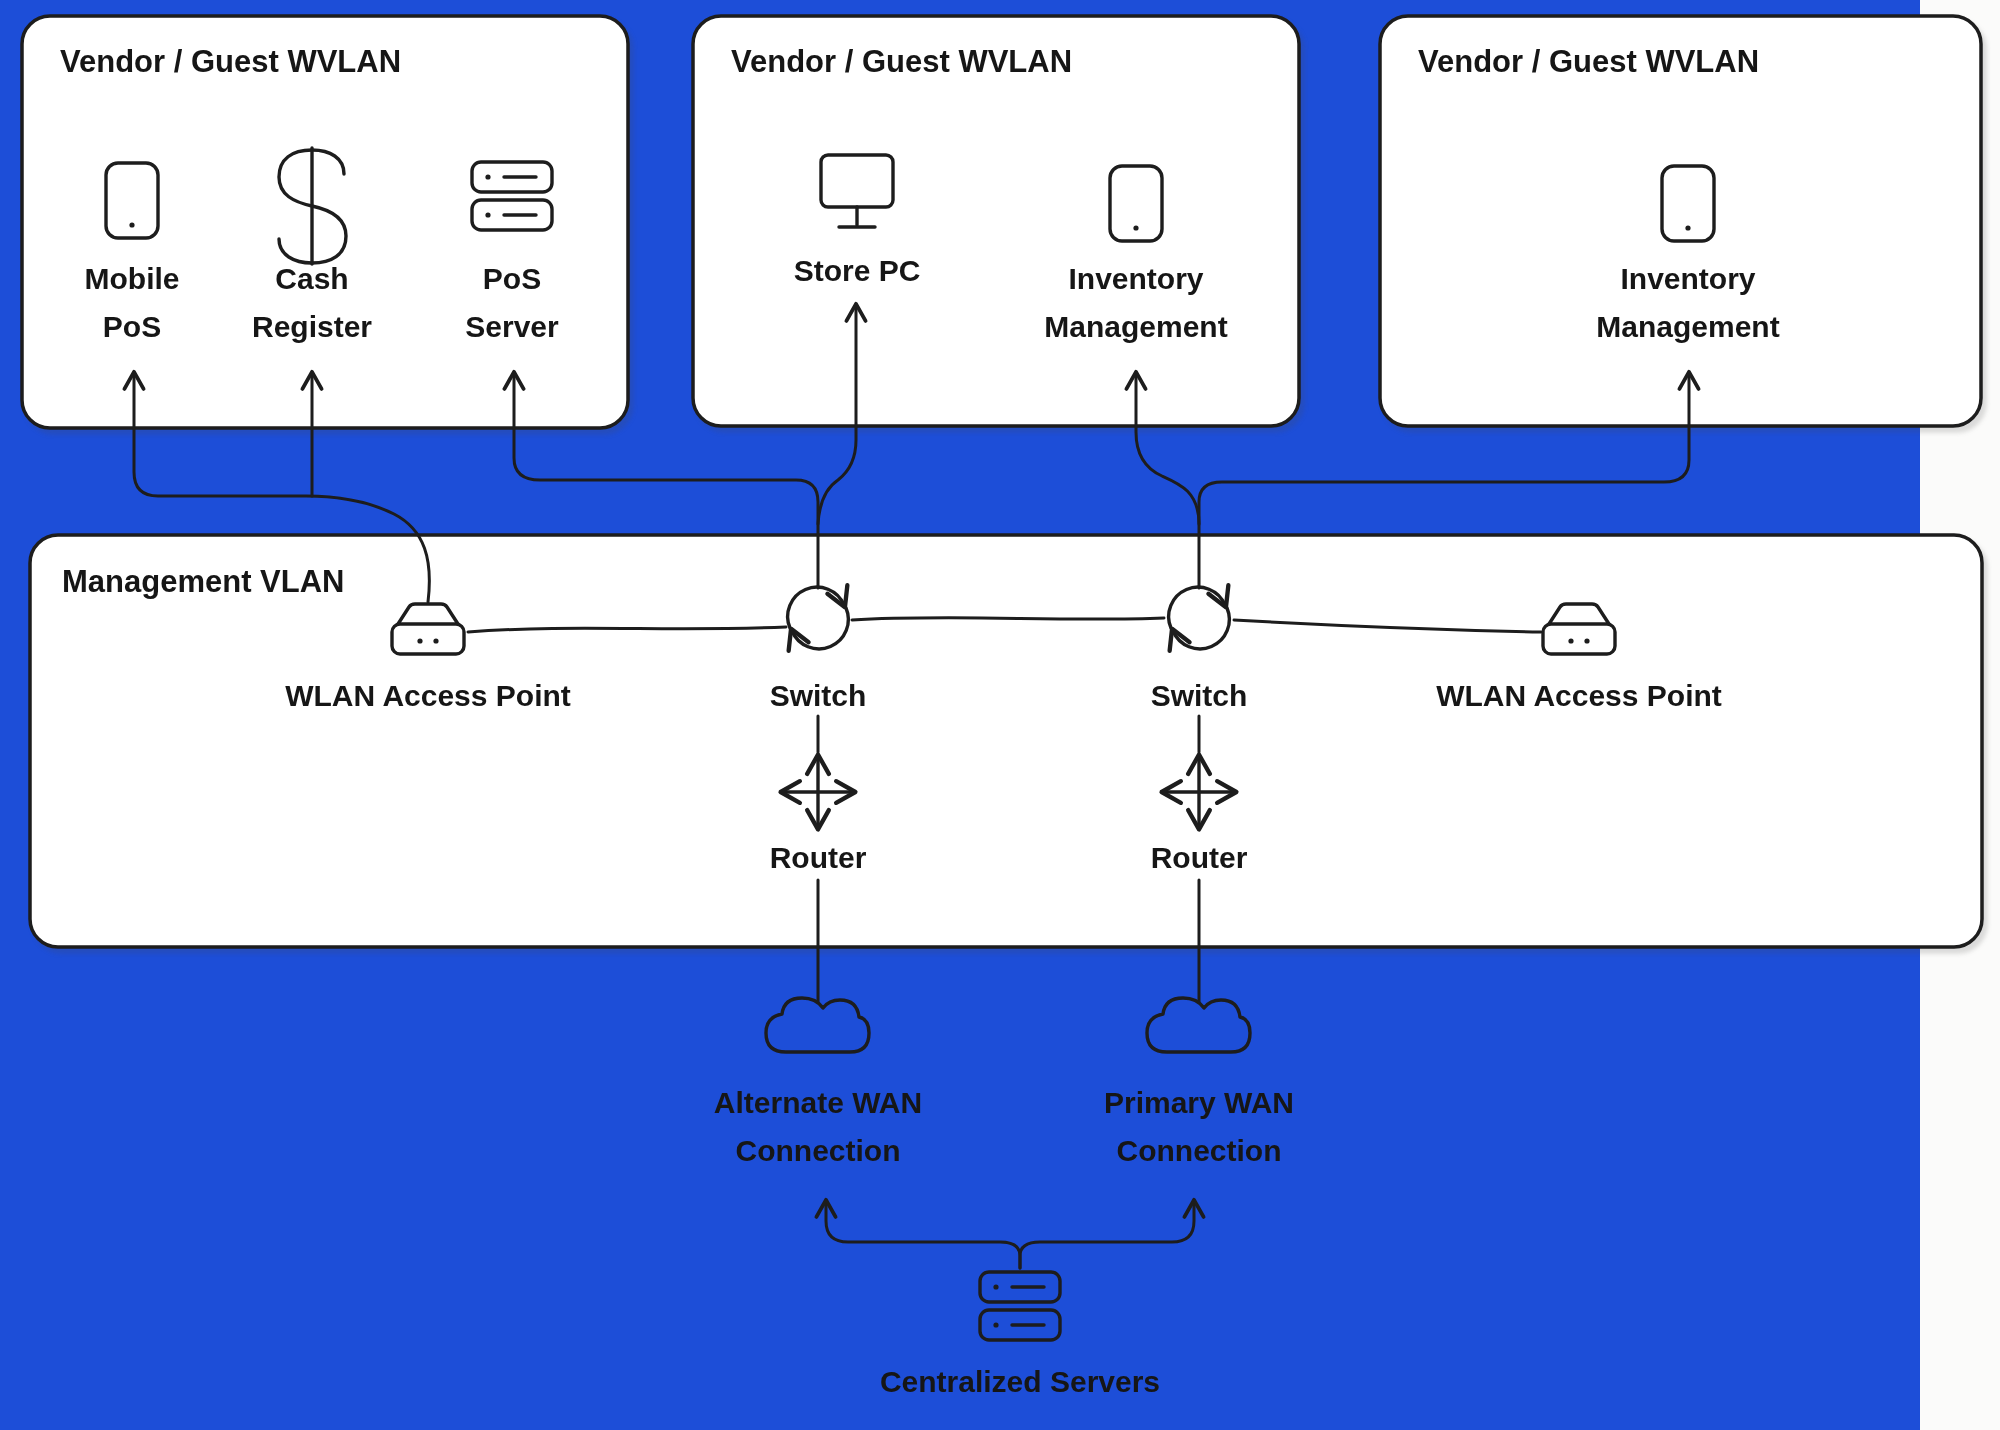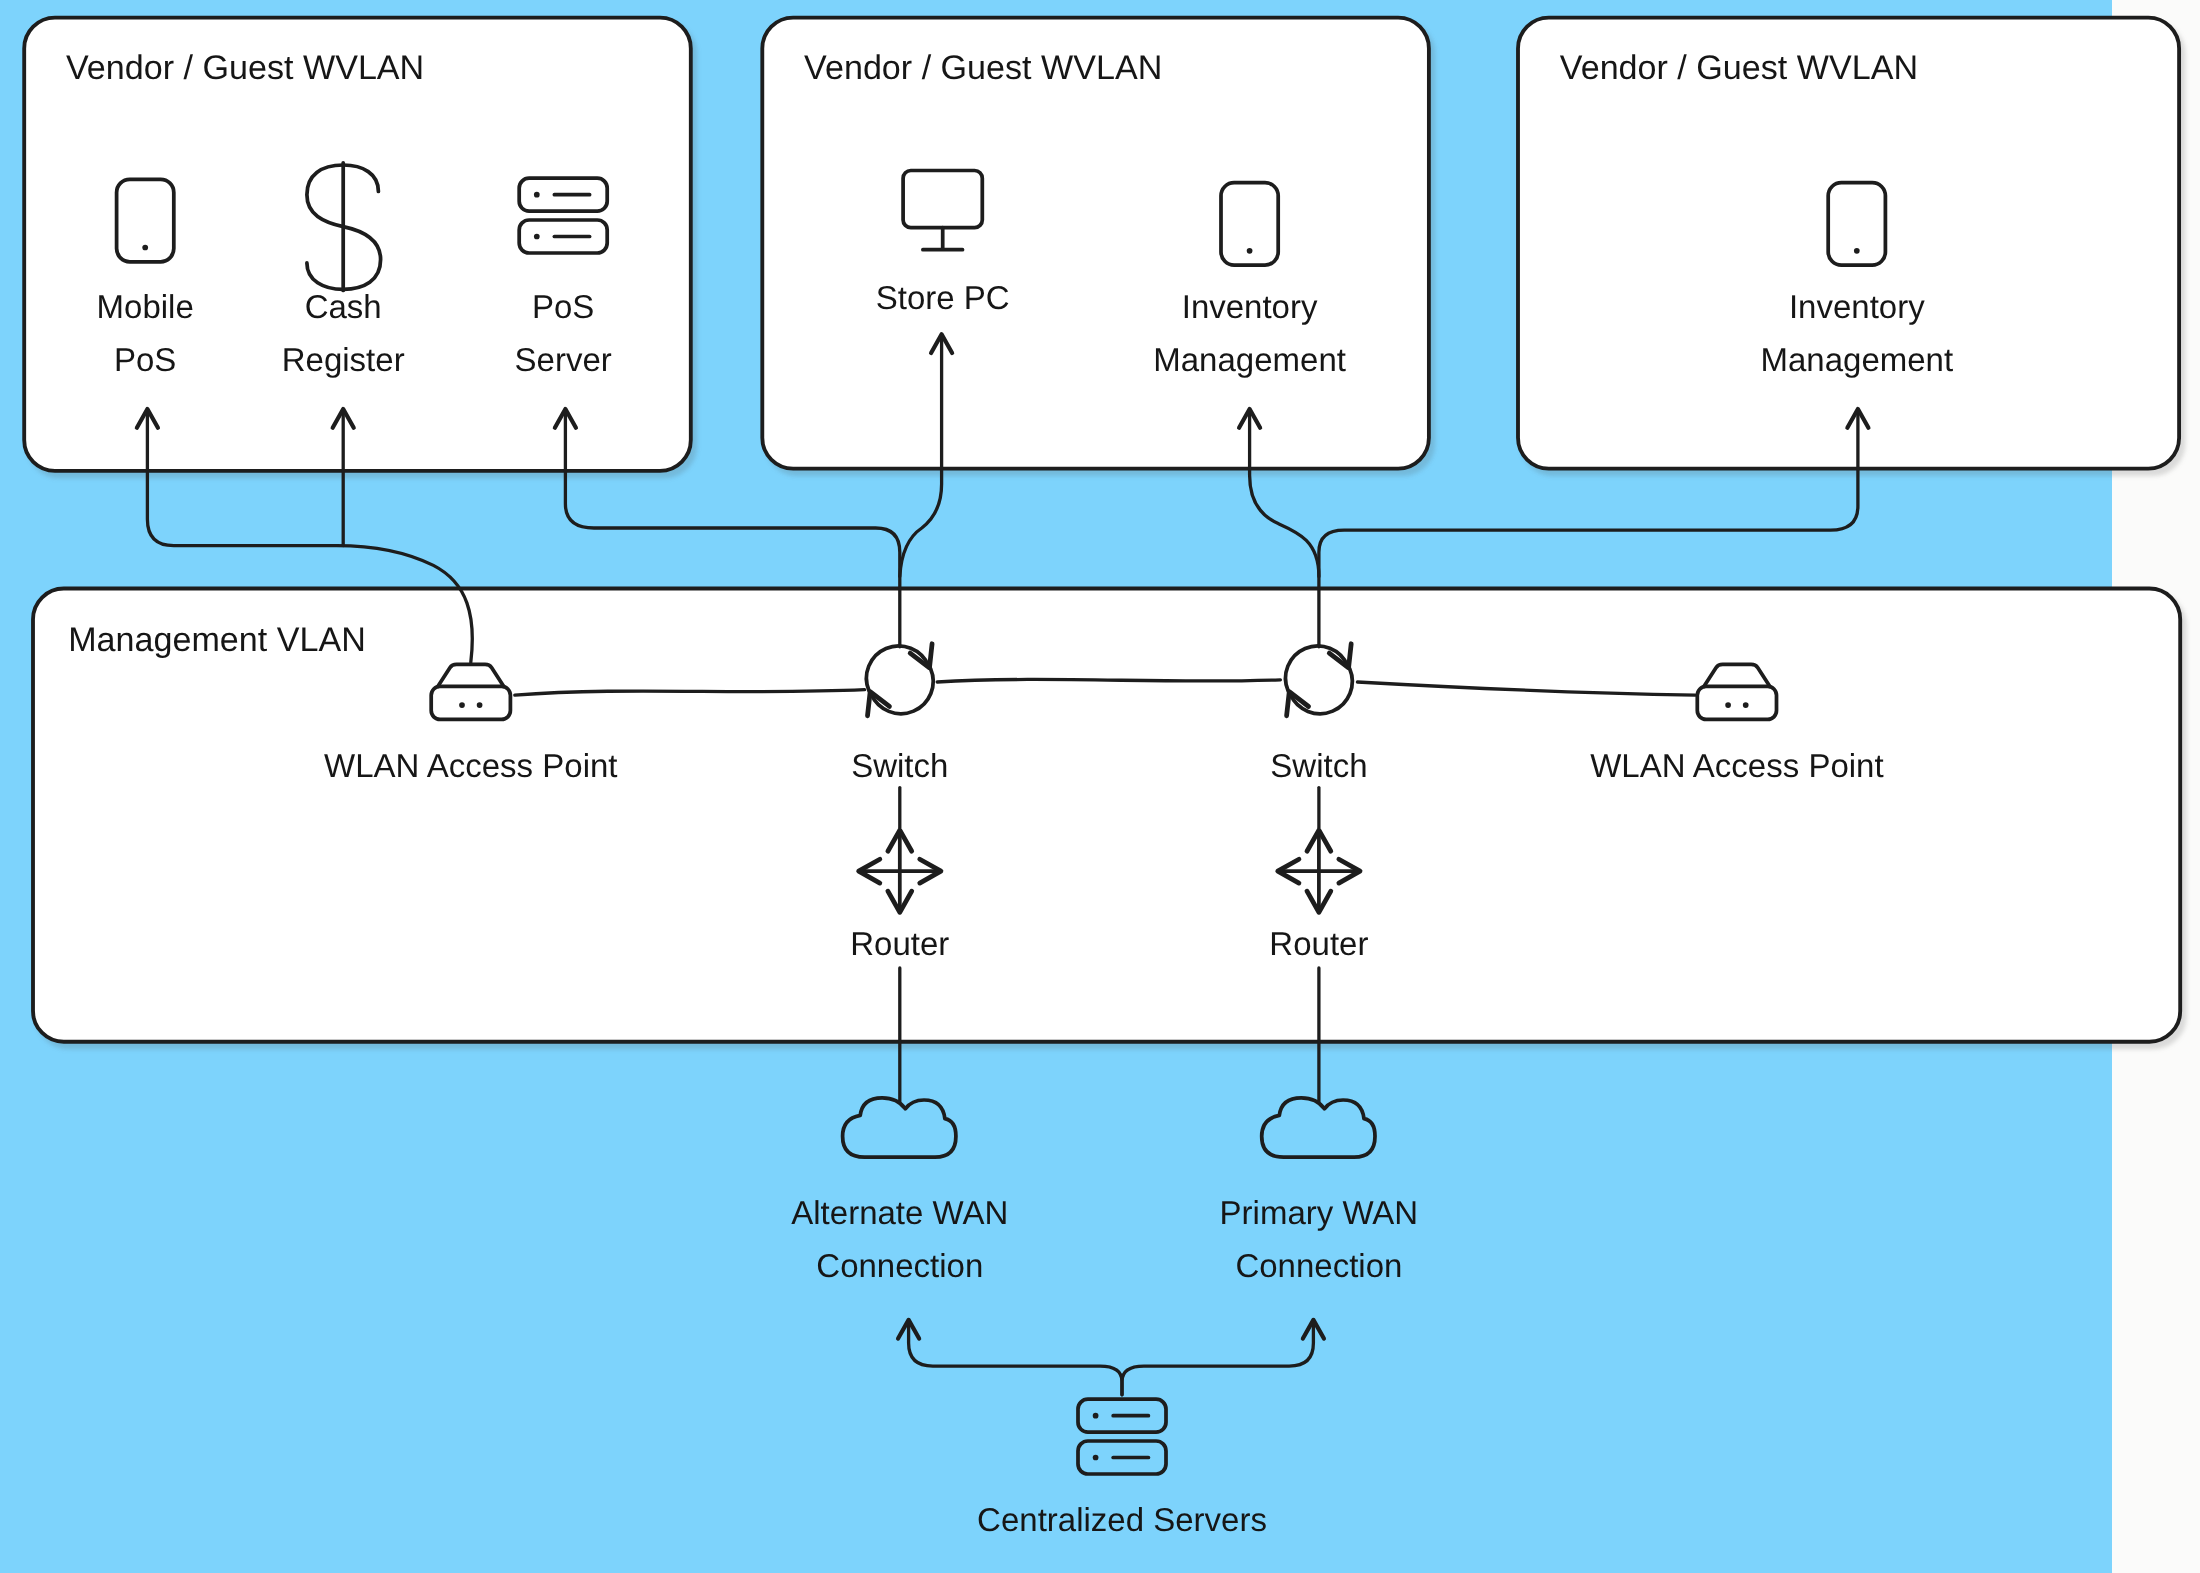--- a/index.html
+++ b/index.html
@@ -1,16 +1,16 @@
 <!DOCTYPE html>
 <html><head>
 <meta charset="utf-8">
 <style>
   html,body{margin:0;padding:0;background:#fbfbfa;}
-  .canvas{width:1920px;height:1430px;position:relative;background:#7dd3fc;font-family:"Liberation Sans",sans-serif;}
+  .canvas{width:1920px;height:1430px;position:relative;background:#1d4ed8;font-family:"Liberation Sans",sans-serif;font-weight:bold;}
   svg{display:block;}
   .grp{fill:#ffffff;stroke:#1d1d1d;stroke-width:3.5;filter:drop-shadow(4px 5px 2px rgba(70,70,70,0.18));}
   .t-title{font-family:"Liberation Sans",sans-serif;font-size:31px;fill:#161616;}
   .t-label{font-family:"Liberation Sans",sans-serif;font-size:30px;fill:#161616;text-anchor:middle;}
   .icon{fill:none;stroke:#1d1d1d;stroke-width:3.4;stroke-linecap:round;stroke-linejoin:round;}
   .wire{fill:none;stroke:#1d1d1d;stroke-width:3;stroke-linecap:round;stroke-linejoin:round;}
   .dot{fill:#1d1d1d;stroke:none;}
 </style>
 </head>
 <body>

